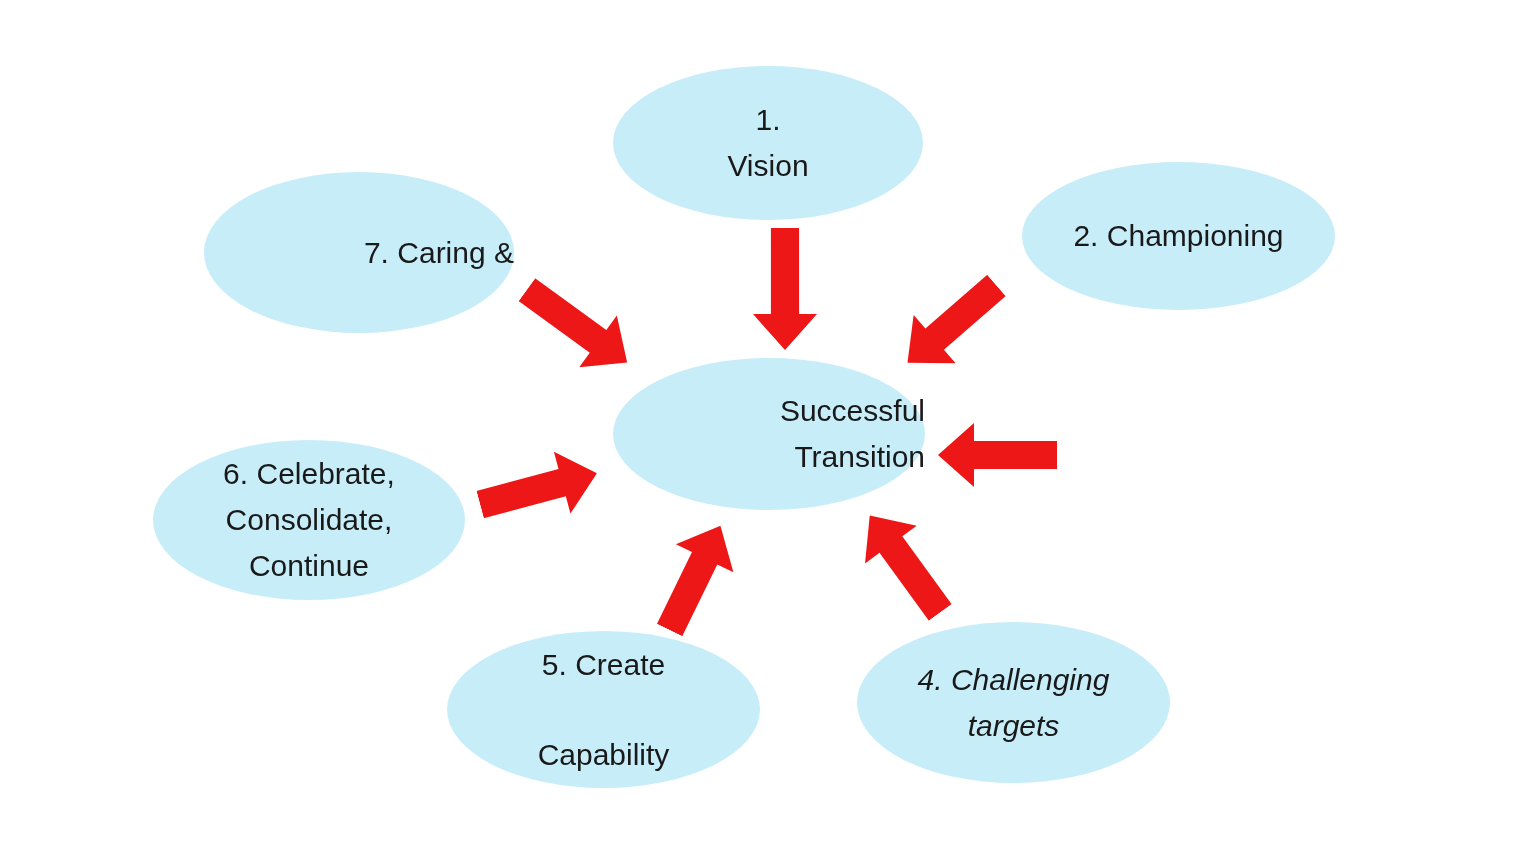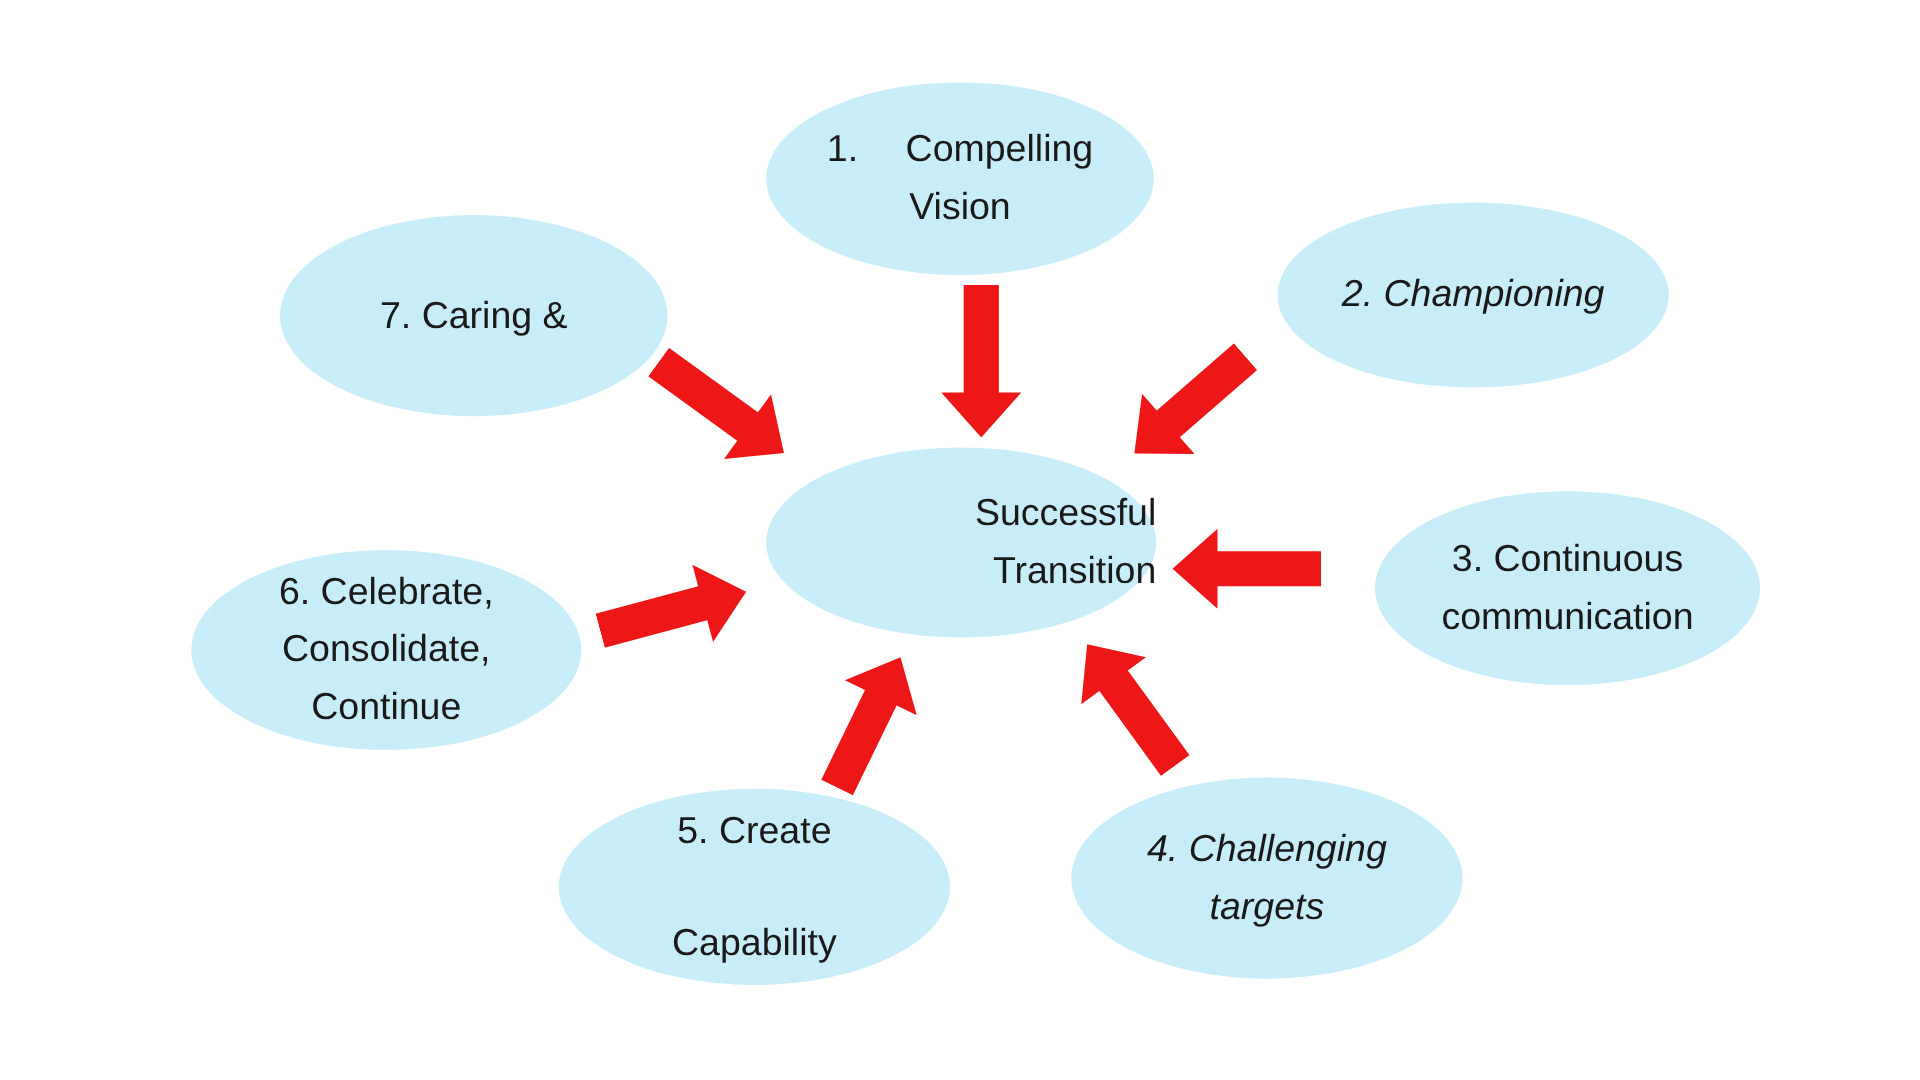--- a/index.html
+++ b/index.html
@@ -32,26 +32,26 @@
     justify-content:center;
     text-align:center;
     font-size:30px;
     line-height:46px;
     color:var(--text);
   }
   .l1row{display:flex;flex-direction:row;gap:38px;line-height:46px;}
   
   .center-node{left:613px;top:358px;width:312px;height:152px;align-items:flex-end;}
   .n1{left:613px;top:66px;width:310px;height:154px;}
-  .n2{left:1022px;top:162px;width:313px;height:148px;font-style:italic;}
+  .n2{left:1022px;top:162px;width:313px;height:148px;}
   .n3{left:1100px;top:393px;width:308px;height:155px;}
   .n4{left:857px;top:622px;width:313px;height:161px;font-style:italic;}
   .n5{left:447px;top:631px;width:313px;height:157px;gap:44px;}
   .n6{left:153px;top:440px;width:312px;height:160px;}
-  .n7{left:224px;top:172px;width:310px;height:161px;}
+  .n7{left:204px;top:172px;width:310px;height:161px;align-items:flex-end;}
   
   .arrow{
     position:absolute;
     height:64px;
     background:var(--arrow);
     clip-path:polygon(0 28%,calc(100% - 36px) 28%,calc(100% - 36px) 0,100% 50%,calc(100% - 36px) 100%,calc(100% - 36px) 72%,0 72%);
   }
   .a1{left:724px;top:257px;width:122px;transform:rotate(90deg);}
   .a2{left:893px;top:292px;width:118px;transform:rotate(139deg);}
   .a3{left:938px;top:423px;width:119px;transform:rotate(180deg);}
@@ -74,33 +74,28 @@
   <div class="arrow a7"></div>
 
   <div class="ellipse center-node">
     <div>Successful</div>
     <div>Transition</div>
   </div>
 
   <div class="ellipse n1">
     <div class="l1row">
       <span>1.</span>
-      <span>Compelling</span>
     </div>
     <div>Vision</div>
   </div>
 
   <div class="ellipse n2">
     <div>2. Championing</div>
   </div>
 
-  <div class="ellipse n3">
-    <div>3. Continuous</div>
-    <div>communication</div>
-  </div>
 
   <div class="ellipse n4">
     <div>4. Challenging</div>
     <div>targets</div>
   </div>
 
   <div class="ellipse n5">
     <div>5. Create</div>
     <div>Capability</div>
   </div>

